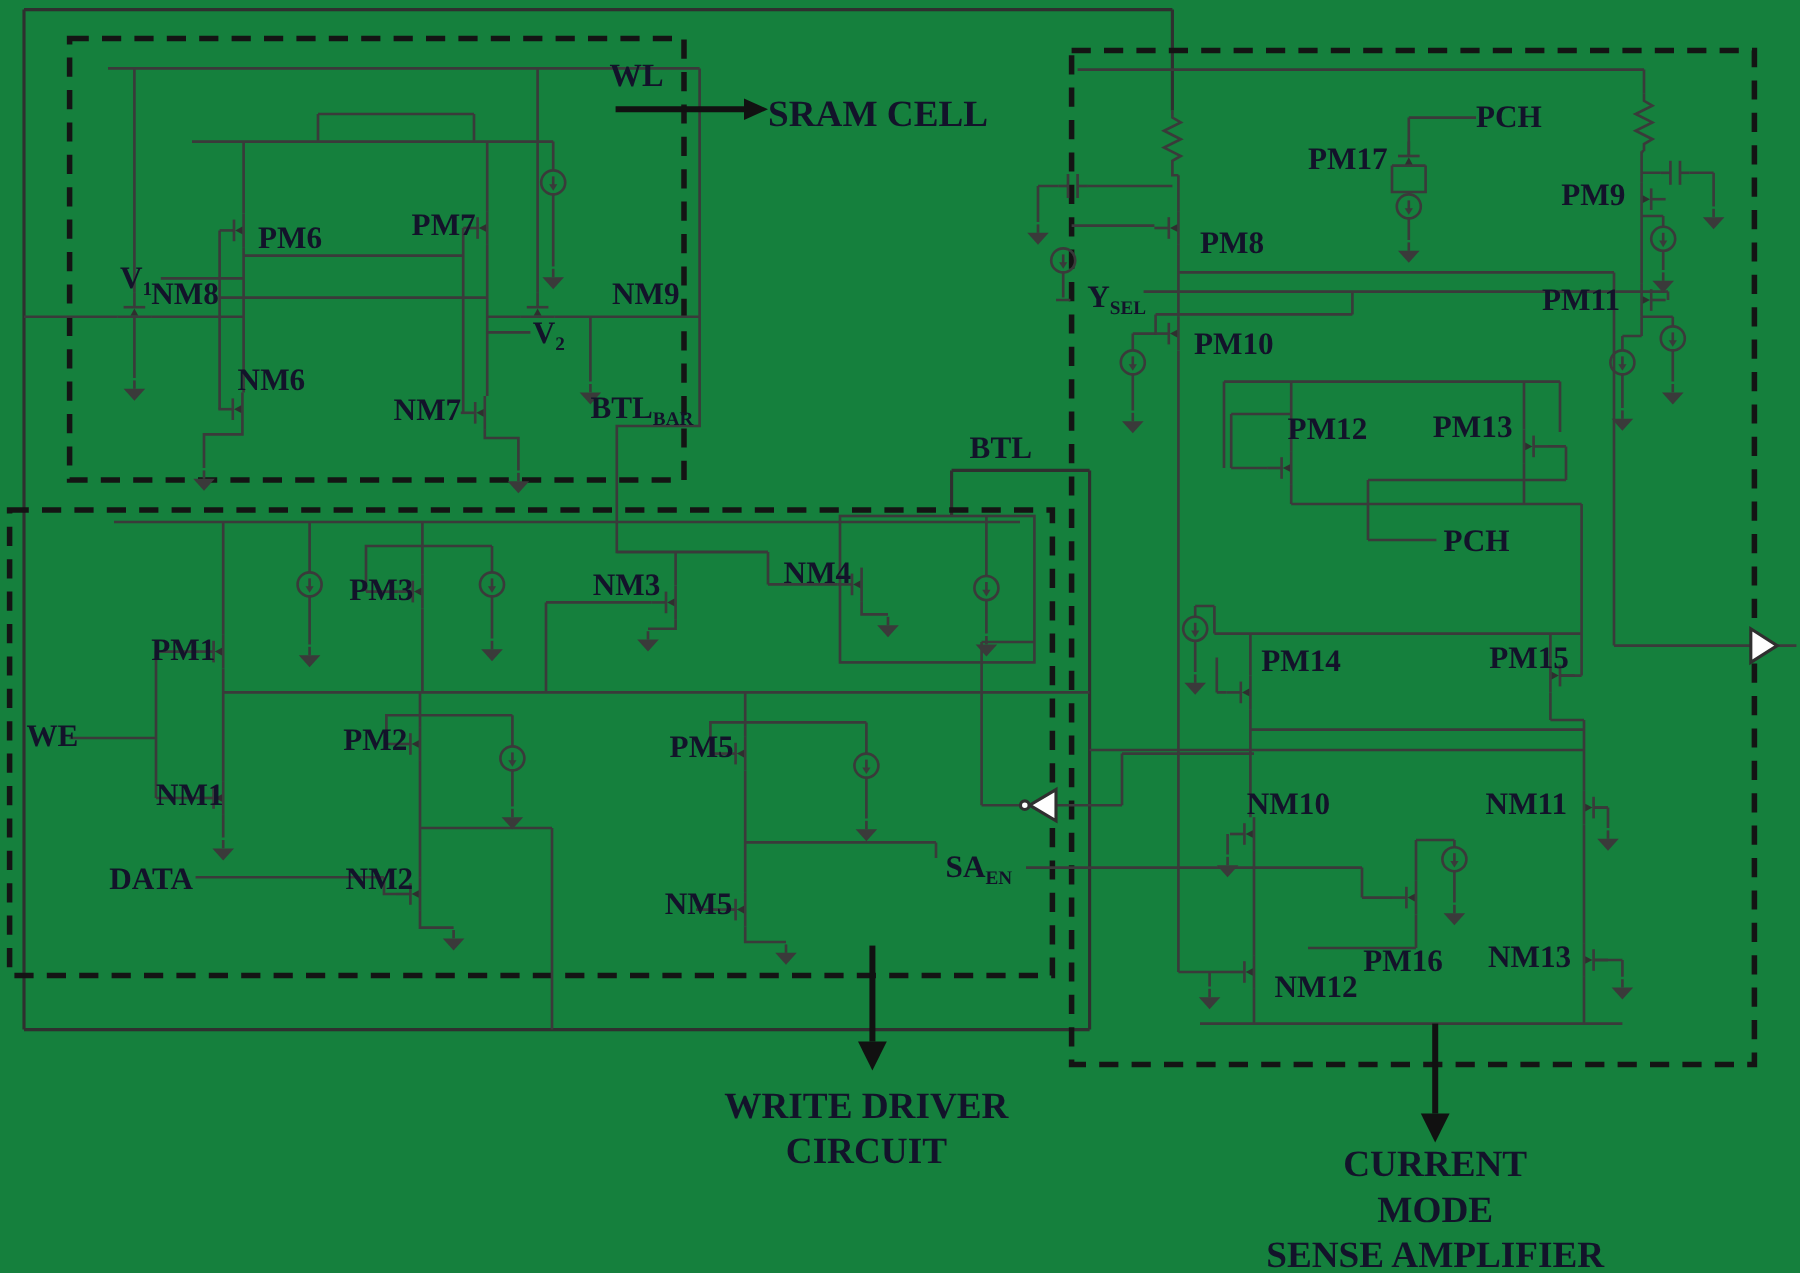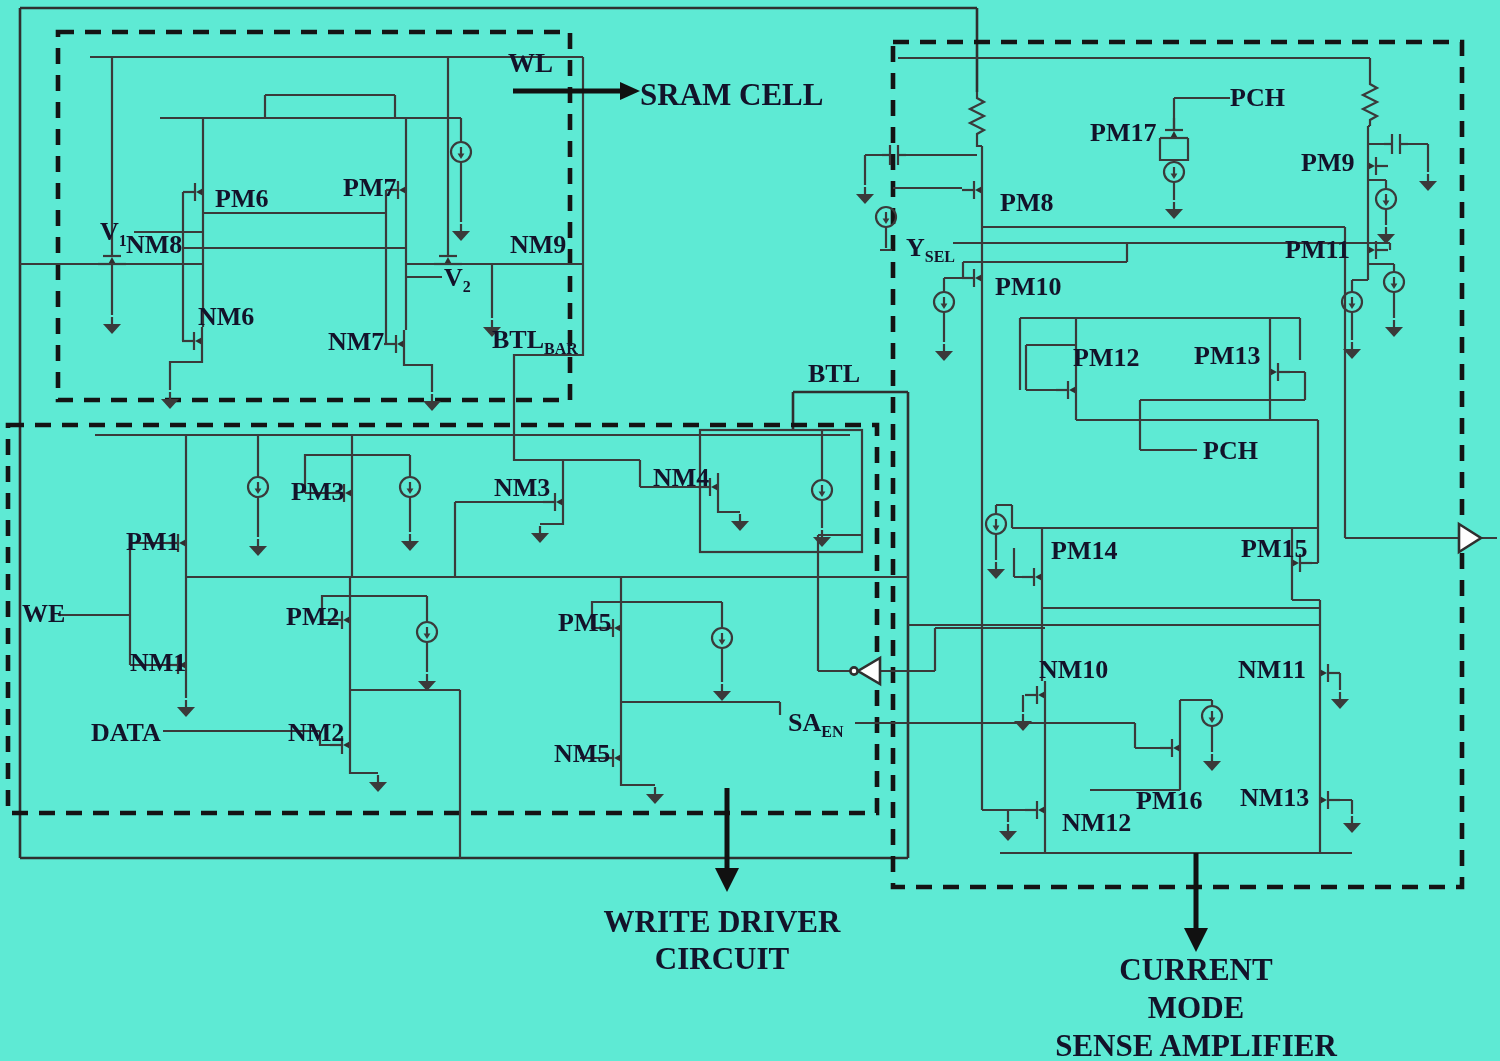--- a/index.html
+++ b/index.html
@@ -1,16 +1,16 @@
 <!DOCTYPE html>
 <html><head>
 <meta charset="utf-8">
 <style>
   html,body{margin:0;padding:0;background:#ffffff;}
-  .page{width:1500px;height:1061px;position:relative;background:#5eead4;overflow:hidden;}
+  .page{width:1500px;height:1061px;position:relative;background:#15803d;overflow:hidden;}
   svg{display:block;}
   .wire{stroke:#3a3a3a;stroke-width:2.2;fill:none;}
   .wire2{stroke:#2f2f2f;stroke-width:2.6;fill:none;}
   .devbox{stroke:#3a3a3a;stroke-width:2.2;fill:none;}
   .dashbox{stroke:#141414;stroke-width:4.6;fill:none;stroke-dasharray:16 11;}
   .thick{stroke:#111;stroke-width:5;fill:none;}
   .head{fill:#111;stroke:none;}
   .buf{stroke:#2f2f2f;stroke-width:2.6;fill:#fefefe;}
   .lbl{font-family:"Liberation Serif","DejaVu Serif",serif;font-weight:bold;fill:#13132a;}
 </style>

